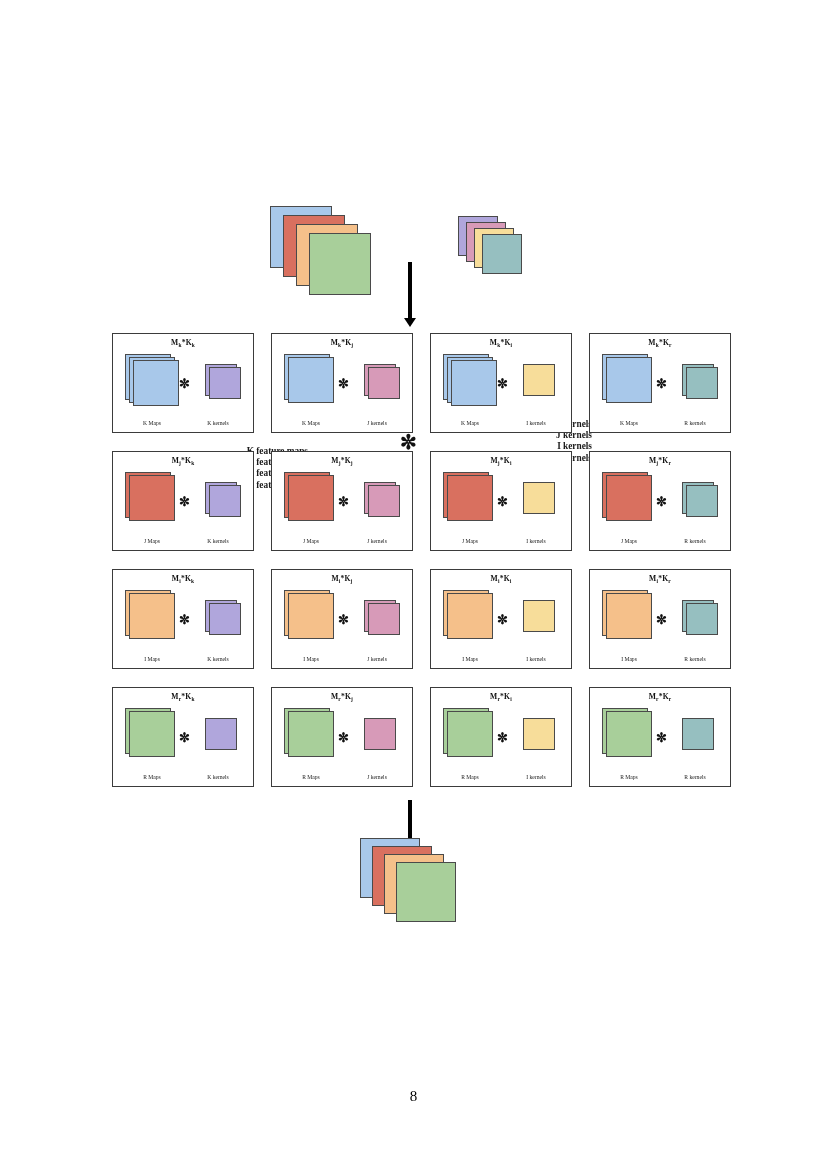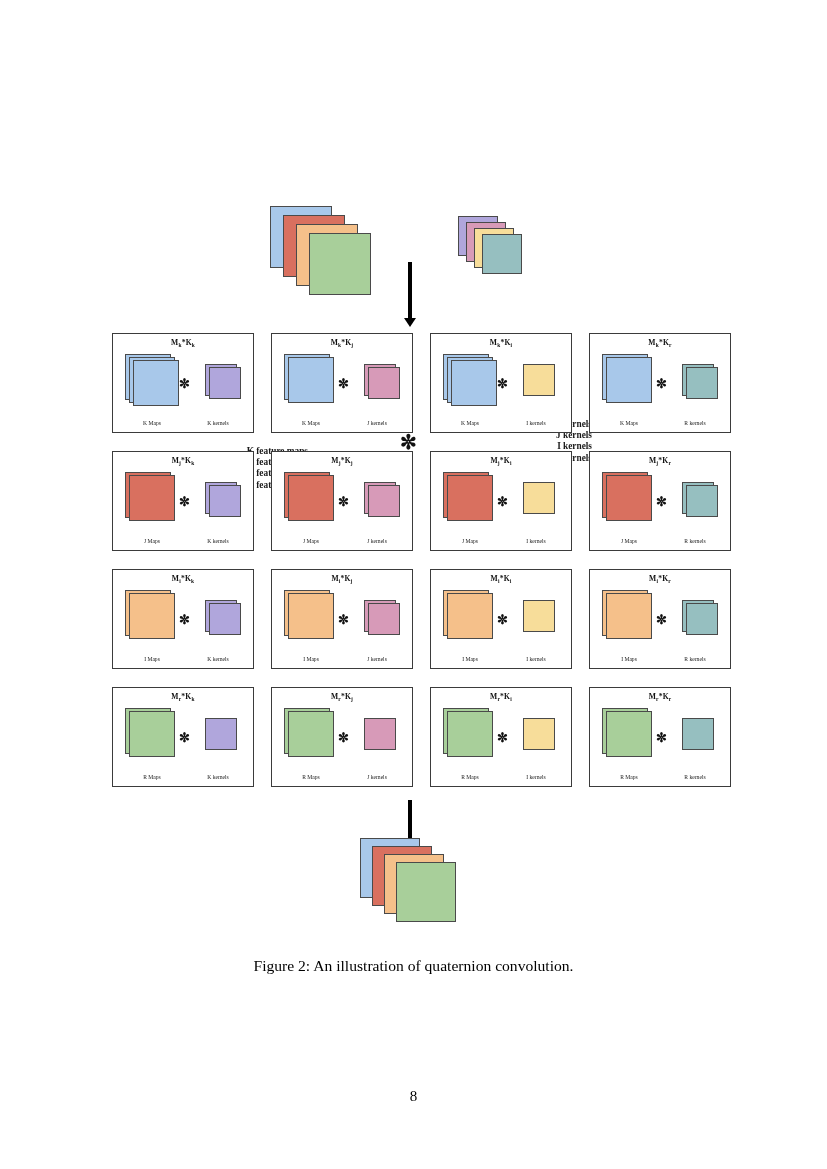--- a/index.html
+++ b/index.html
@@ -458,16 +458,15 @@
   <div id="output-block">
     <div class="stack" id="output-stack" style="left:360px; top:0px; width:100px; height:92px; position:absolute;">
         <div class="sheet" style="width: 60px; height: 60px; left: 0px; top: 0px; background: rgb(168, 200, 234); border-color: rgb(74, 74, 74); z-index: 1;"></div>
         <div class="sheet" style="width: 60px; height: 60px; left: 12px; top: 8px; background: rgb(217, 112, 95); border-color: rgb(74, 74, 74); z-index: 2;"></div>
         <div class="sheet" style="width: 60px; height: 60px; left: 24px; top: 16px; background: rgb(245, 192, 138); border-color: rgb(74, 74, 74); z-index: 3;"></div>
         <div class="sheet" style="width: 60px; height: 60px; left: 36px; top: 24px; background: rgb(168, 207, 154); border-color: rgb(74, 74, 74); z-index: 4;"></div>
       </div>
 
   </div>
 
-  <div id="caption">Figure 2:  An illustration of quaternion convolution.</div>
 </div>
 
 <div id="page-number">8</div>
 
 </body></html>

